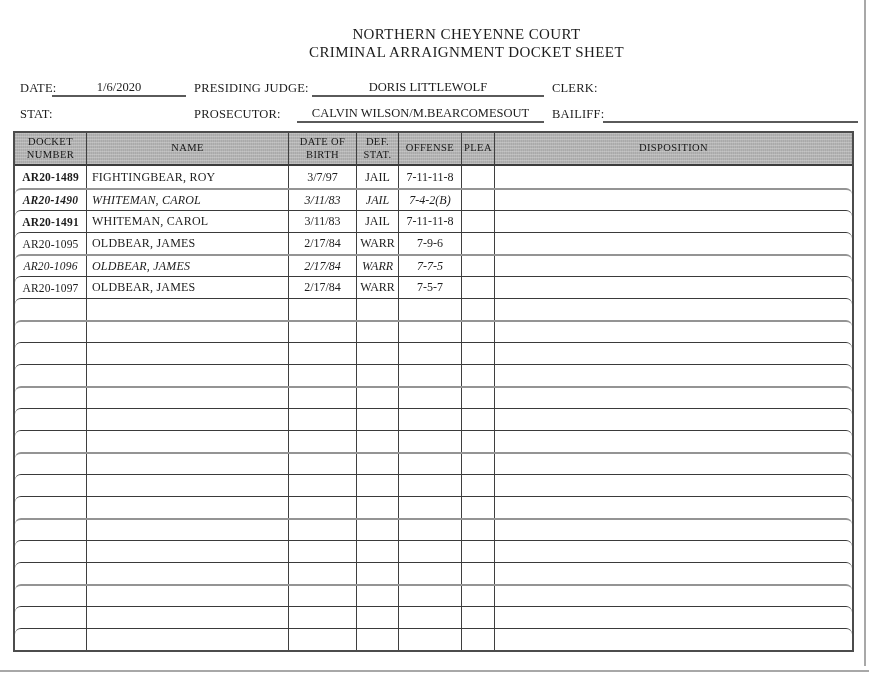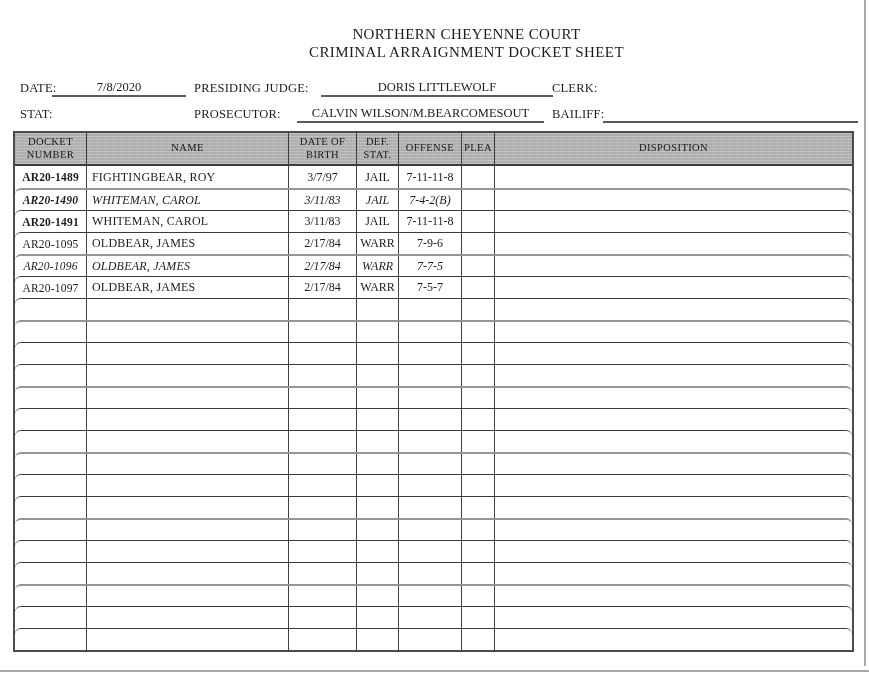--- a/index.html
+++ b/index.html
@@ -110,23 +110,23 @@
 </style>
 </head>
 <body>
 
 <div class="page">
 
   <div class="title-line title-1">NORTHERN CHEYENNE COURT</div>
   <div class="title-line title-2">CRIMINAL ARRAIGNMENT DOCKET SHEET</div>
 
   <span class="flabel" style="left:20px;top:81px">DATE:</span>
-  <span class="fline" style="left:52px;top:79px;width:134px">7/8/2020</span>
+  <span class="fline" style="left:52px;top:79px;width:134px">1/6/2020</span>
   <span class="flabel" style="left:194px;top:81px">PRESIDING JUDGE:</span>
-  <span class="fline" style="left:321px;top:79px;width:232px">DORIS LITTLEWOLF</span>
+  <span class="fline" style="left:312px;top:79px;width:232px">DORIS LITTLEWOLF</span>
   <span class="flabel" style="left:552px;top:81px">CLERK:</span>
 
   <span class="flabel" style="left:20px;top:107px">STAT:</span>
   <span class="flabel" style="left:194px;top:107px">PROSECUTOR:</span>
   <span class="fline" style="left:297px;top:105px;width:247px">CALVIN WILSON/M.BEARCOMESOUT</span>
   <span class="flabel" style="left:552px;top:107px">BAILIFF:</span>
   <span class="fline" style="left:603px;top:105px;width:255px"></span>
 
   <div class="dtable">
     <div class="thead">

